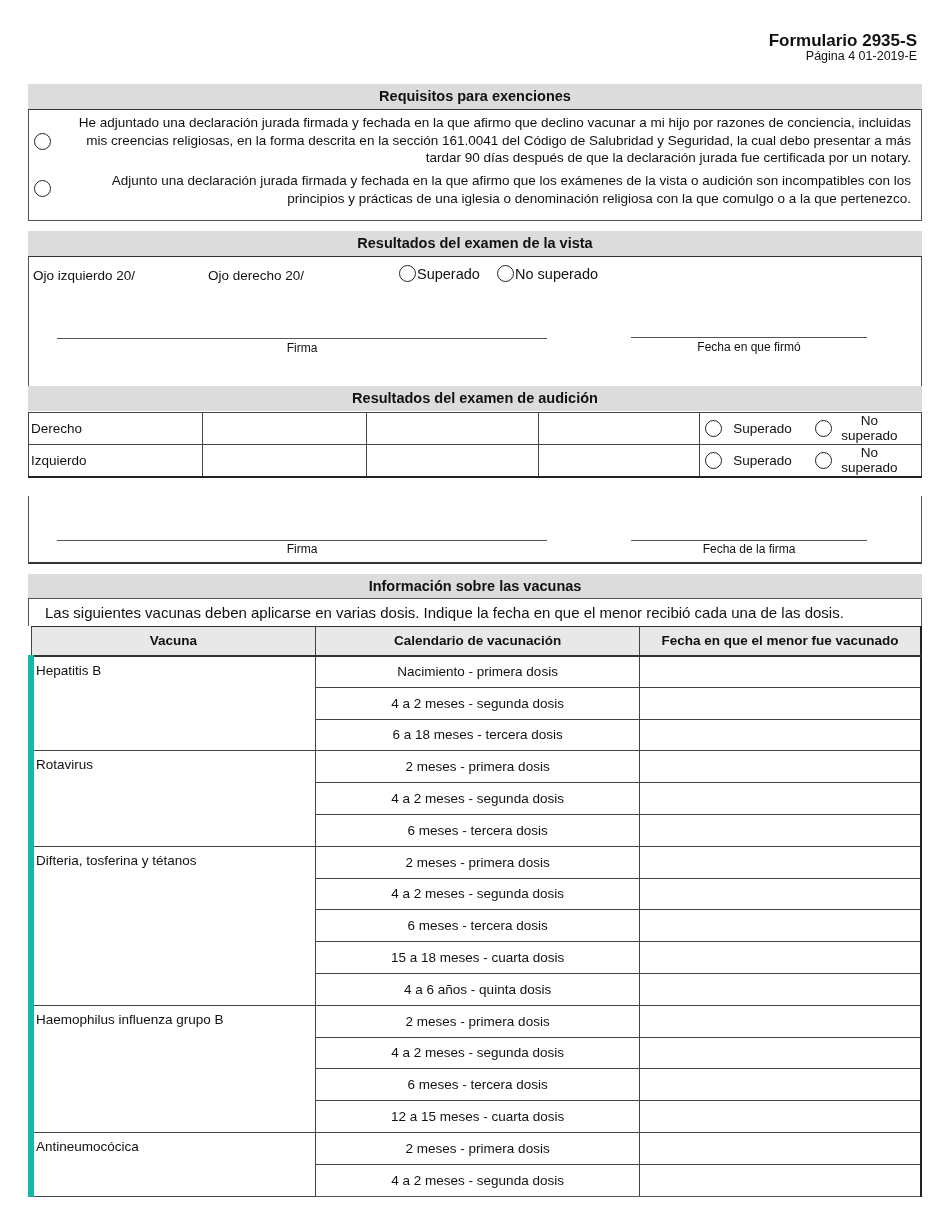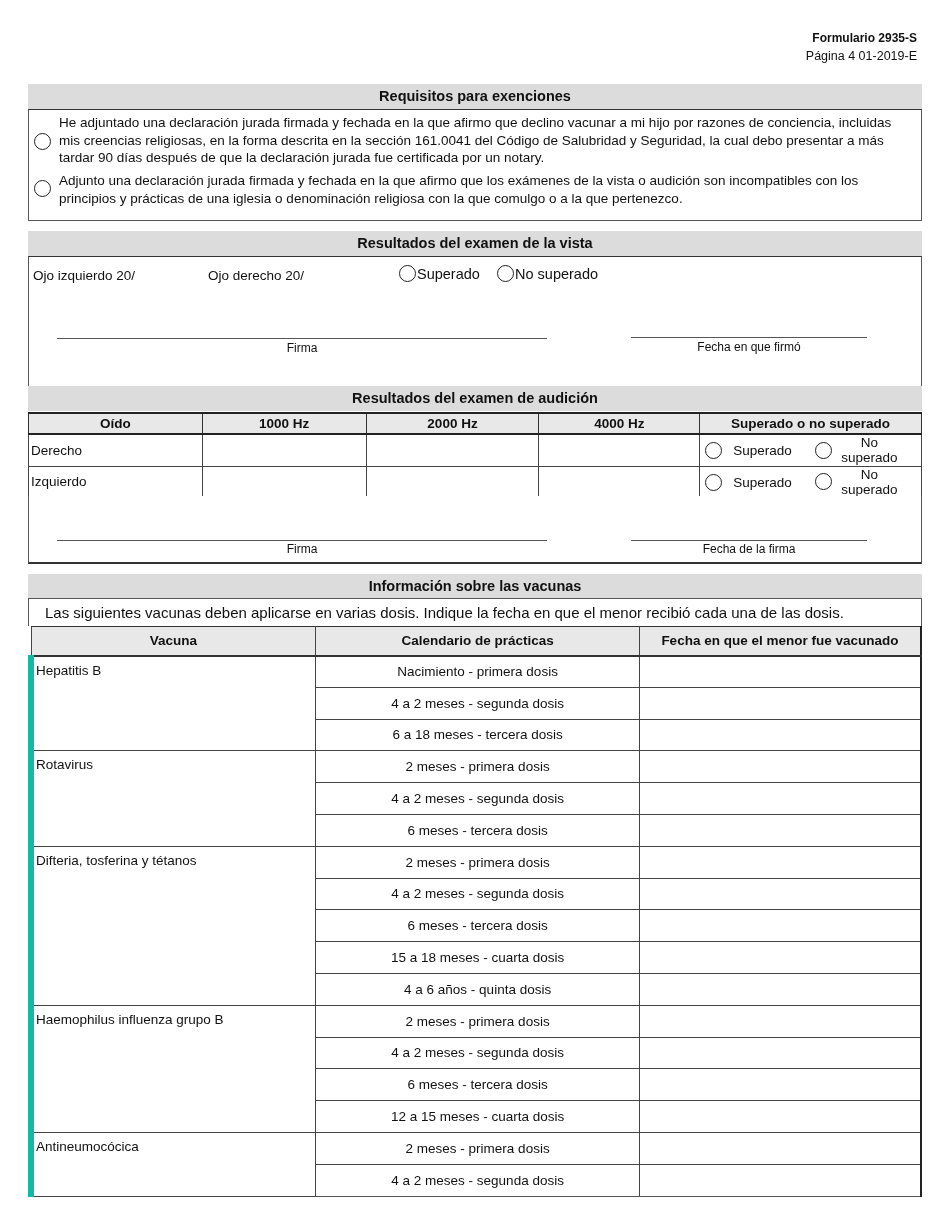--- a/index.html
+++ b/index.html
@@ -7,21 +7,21 @@
   body {
     font-family: "Liberation Sans", sans-serif;
     color: #111;
     position: relative;
     overflow: hidden;
   }
   .abs { position: absolute; }
 
   
   .form-id {
-    right: 33px; top: 31px; font-size: 12px; font-weight: bold; text-align: right;
+    right: 33px; top: 31px; font-size: 17px; font-weight: bold; text-align: right;
   }
   .page-id {
     right: 33px; top: 49px; font-size: 12.5px; text-align: right;
   }
 
   .sec-title {
     position: absolute;
     left: 28px; width: 894px;
     background: #dcdcdc;
     font-weight: bold;
@@ -98,21 +98,21 @@
   .vax-table tr:last-child td { border-bottom: 1.5px solid #555; }
   .vax-table td:last-child, .vax-table th:last-child { border-right: 2px solid #222; }
 </style>
 </head>
 <body>
 
 <div class="abs form-id">Formulario 2935-S</div>
 <div class="abs page-id">Página 4  01-2019-E</div>
 
 <div class="sec-title" style="top:84px;">Requisitos para exenciones</div>
-<div class="box" style="top:109px; height:112px;">
+<div class="box" style="top:109px; height:112px;text-align:right;">
   <div class="ex-row" style="top:4px; height:54px;">
     <span class="radio" style="top:19px;"></span>
     <span class="txt">He adjuntado una declaración jurada firmada y fechada en la que afirmo que declino vacunar a mi hijo por razones de conciencia, incluidas mis creencias religiosas, en la forma descrita en la sección 161.0041 del Código de Salubridad y Seguridad, la cual debo presentar a más tardar 90 días después de que la declaración jurada fue certificada por un notary.</span>
   </div>
   <div class="ex-row" style="top:62px; height:36px;">
     <span class="radio" style="top:8px;"></span>
     <span class="txt">Adjunto una declaración jurada firmada y fechada en la que afirmo que los exámenes de la vista o audición son incompatibles con los principios y prácticas de una iglesia o denominación religiosa con la que comulgo o a la que pertenezco.</span>
   </div>
 </div>
 
@@ -137,27 +137,20 @@
 <div class="sec-title" style="top:386px;">Resultados del examen de audición</div>
 <table class="hear-table">
   <colgroup>
     <col style="width:174px">
       <col style="width:164px">
       <col style="width:173px">
       <col style="width:161px">
       <col style="width:222px">
   </colgroup>
   <tbody>
-      <tr>
-    <th>Oído</th>
-    <th>1000 Hz</th>
-    <th>2000 Hz</th>
-    <th>4000 Hz</th>
-    <th>Superado o no superado</th>
-  </tr>
   <tr>
     <td>Derecho</td>
     <td></td>
     <td></td>
     <td></td>
     <td class="passcell">
       <div class="pass-opt" style="left:5px; top:7px;">
         <span class="radio"></span>
         <span>Superado</span>
       </div>
@@ -202,21 +195,21 @@
 <div class="vax-intro">Las siguientes vacunas deben aplicarse en varias dosis. Indique la fecha en que el menor recibió cada una de las dosis.</div>
 <table class="vax-table">
   <colgroup>
     <col style="width:286px">
       <col style="width:325px">
       <col style="width:283px">
   </colgroup>
   <thead>
     <tr>
       <th>Vacuna</th>
-      <th>Calendario de prácticas</th>
+      <th>Calendario de vacunación</th>
       <th>Fecha en que el menor fue vacunado</th>
     </tr>
   </thead>
   <tbody id="vax-body">
       <tr>
         <td class="vname" rowspan="3">Hepatitis B</td>
         <td class="sched">Nacimiento - primera dosis</td>
         <td class="date"></td>
       </tr>
       <tr>

